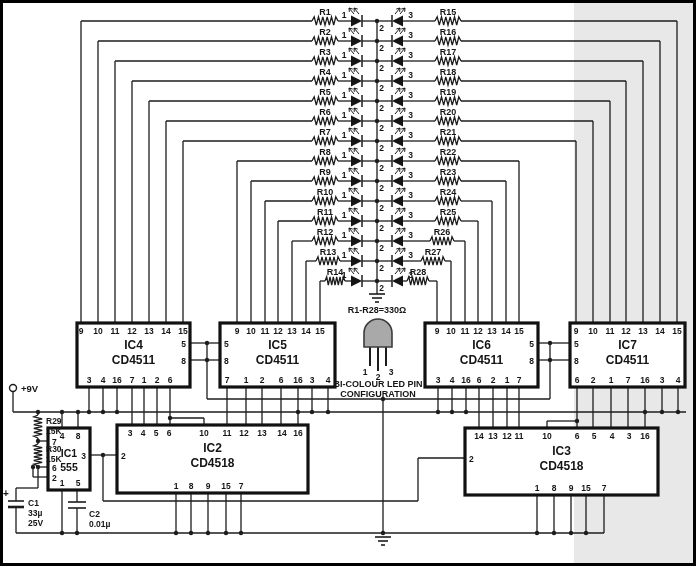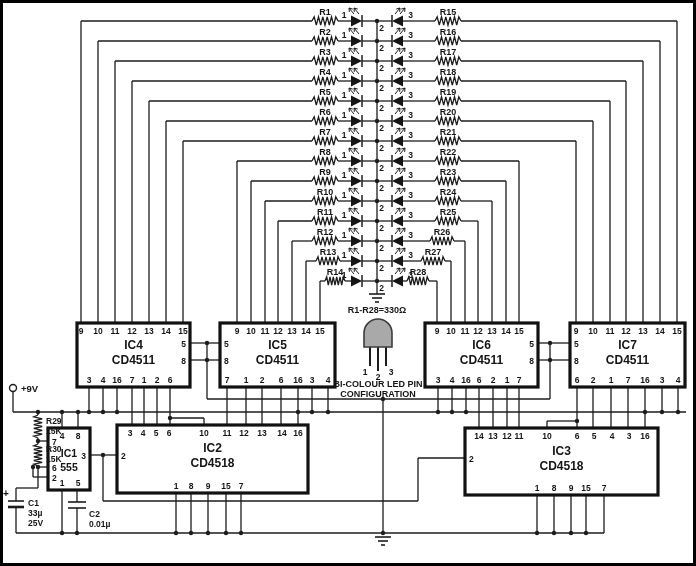--- a/index.html
+++ b/index.html
@@ -1,16 +1,16 @@
 <!DOCTYPE html>
 <html><head>
 <meta charset="utf-8">
 <style>
   html,body{margin:0;padding:0;background:#e8e8e8;}
-  #stage{position:relative;width:696px;height:566px;background:#ffffff;}
+  #stage{position:relative;width:574px;height:566px;background:#ffffff;}
   svg text{font-family:"Liberation Sans",sans-serif;font-weight:bold;fill:#151515;}
   .w{stroke:#1c1c1c;fill:none;}
 </style>
 </head>
 <body>
 
 <div id="stage">
   <svg id="schem" width="696" height="566" viewBox="0 0 696 566">
       <g>
         <line x1="81" y1="21" x2="312" y2="21" class="w" stroke-width="1.3"></line>

